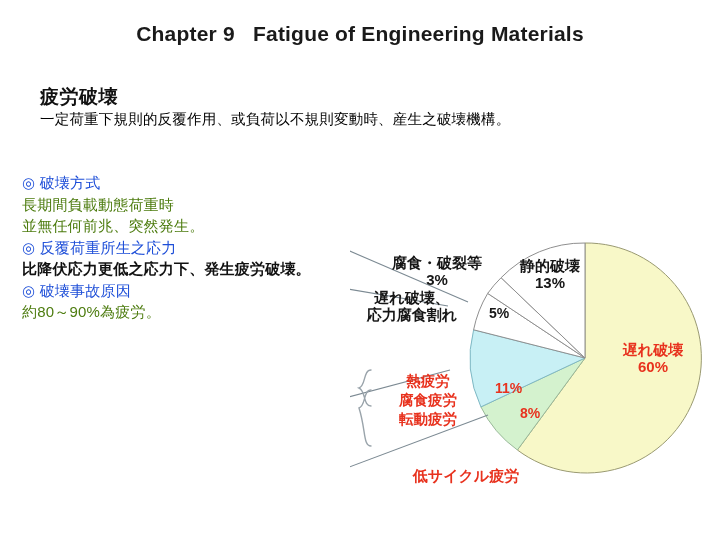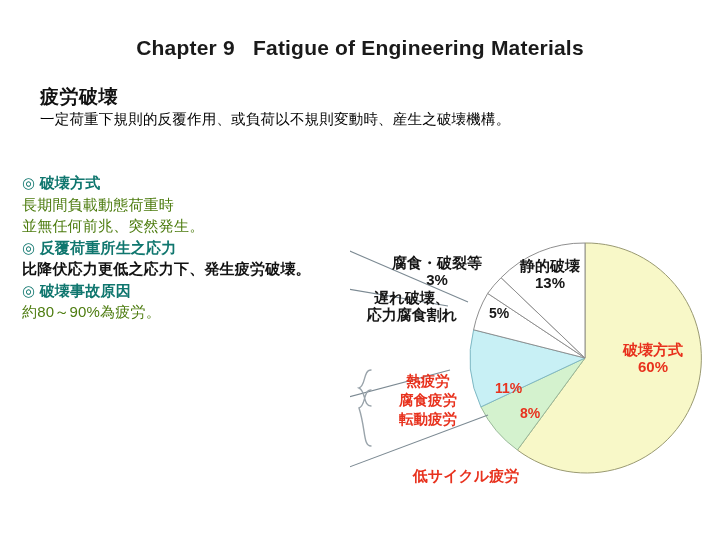--- a/index.html
+++ b/index.html
@@ -21,21 +21,21 @@
     left: 0; top: 0;
     width: 720px;
     height: 540px;
     background: #ffffff;
   }
 
   
   .slide-title {
     position: absolute;
     left: 0;
-    top: 36px;
+    top: 22px;
     width: 720px;
     text-align: center;
     font-size: 21px;
     font-weight: bold;
     letter-spacing: 0.2px;
     color: #1a1a1a;
     white-space: pre;
   }
 
   
@@ -63,21 +63,21 @@
     left: 22px;
     top: 172px;
     width: 330px;
   }
   .note-line {
     font-size: 15px;
     line-height: 21.5px;
     white-space: nowrap;
     letter-spacing: 0.2px;
   }
-  .note-line.bold   { font-weight: bold; color: #0f766e; }
+  .note-line.bold   { font-weight: normal; color: #1d4ed8; }
   .note-line.gray   { font-weight: normal; color: #4d7c0f; }
   .note-line.dark   { font-weight: bold; color: #111111; }
 
   
   #chart {
     position: absolute;
     left: 350px;
     top: 220px;
     width: 370px;
     height: 300px;
@@ -175,21 +175,21 @@
       <span>応力腐食割れ</span>
     </div>
     <div class="lbl pct-only-black" style="left:139px; top:86px;">5%</div>
 
     <div class="lbl lbl-black" style="left:158px; top:38px; width:84px;">
       <span>静的破壊</span>
       <span class="pct">13%</span>
     </div>
 
     <div class="lbl lbl-red" style="left:255px; top:122px; width:96px;">
-      <span>破壊方式</span>
+      <span>遅れ破壊</span>
       <span class="pct">60%</span>
     </div>
 
     <div class="lbl pct-only-red" style="left:145px; top:131px;margin-top:30px;">11%</div>
 
     <div class="lbl pct-only-red" style="left:170px; top:186px;">8%</div>
 
     <svg style="position:absolute; left:6px; top:148px;" width="18" height="82">
       <path d="M15 2 C7 2 10 18 3 20 C10 23 7 38 15 38 M15 78 C7 78 10 62 3 40 C10 38 7 22 15 22" fill="none" stroke="#9aa4ab" stroke-width="1.4" stroke-linecap="round"></path>
     </svg>

